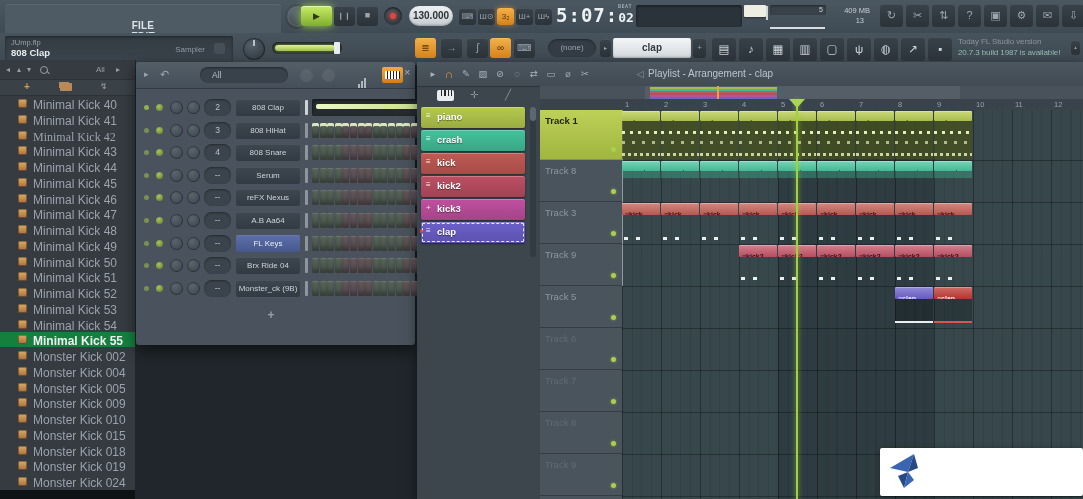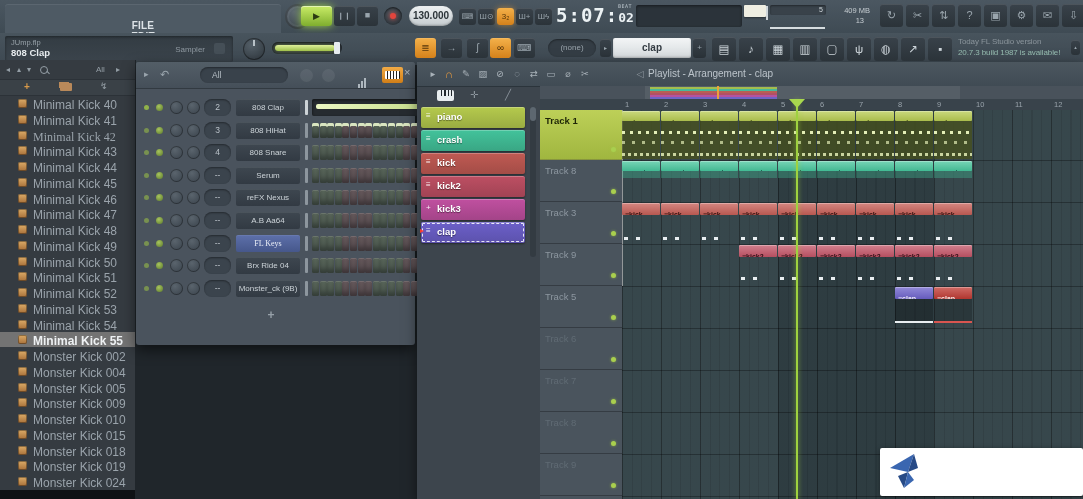--- a/index.html
+++ b/index.html
@@ -57,39 +57,39 @@
   .nup{left:1071px;top:40px;width:9px;height:15px;font-size:5px;line-height:15px;}
   
   .browser{left:0;top:60px;width:135px;height:439px;background:#353b41;border-right:1px solid #20262b;}
   .b-head{left:0;top:62px;width:135px;height:16px;color:#949ea6;font-size:8px;}
   .b-tabs{left:0;top:79px;width:135px;height:15px;background:#3a4147;border-top:1px solid #2c3238;border-bottom:1px solid #2c3238;}
   .mag{display:inline-block;width:6px;height:6px;border:1.4px solid #949ea6;border-radius:50%;position:relative;}
   .mag::after{content:'';position:absolute;left:5px;top:5px;width:4px;height:1.4px;background:#949ea6;transform:rotate(45deg);}
   .b-item{position:absolute;left:0;width:135px;height:15px;cursor:default;}
   .b-item .ic{position:absolute;left:18px;top:3px;width:9px;height:9px;border-radius:2px;background:linear-gradient(#dcab67,#a8713a);box-shadow:inset 0 0 0 1px rgba(0,0,0,.35);}
   .b-item .lb{position:absolute;left:33px;top:2px;font-size:12px;color:#9aa3ab;white-space:nowrap;}
-  .b-item.sel{background:#737373;}
+  .b-item.sel{background:#15803d;}
   .b-item.sel .lb{color:#eef1f3;font-weight:bold;}
   .b-bottom{left:0;top:490px;width:135px;height:9px;background:#0f1215;}
   
   .rack{left:136px;top:62px;width:279px;height:283px;background:#4a535d;border-radius:3px;box-shadow:0 5px 14px rgba(0,0,0,.55);}
   .rack-tb{left:136px;top:62px;width:279px;height:26px;background:linear-gradient(#535e67,#454f59);border-radius:3px 3px 0 0;border-bottom:1px solid #323a41;}
   .rk-ic{color:#9aa5ad;font-size:9px;}
   .rack-filter{left:200px;top:67px;width:88px;height:16px;border-radius:8px;background:#39424b;color:#b7bfc6;font-size:8.5px;line-height:16px;padding-left:12px;box-sizing:border-box;box-shadow:inset 0 1px 2px rgba(0,0,0,.4);}
   .rk-knob{top:69px;width:13px;height:13px;border-radius:50%;background:rgba(255,255,255,.07);}
   .graphbars span{display:inline-block;width:2px;background:#aeb7be;margin-right:1px;vertical-align:bottom;}
   .keysbtn{left:382px;top:67px;width:21px;height:16px;border-radius:2px;background:linear-gradient(#f2ab45,#d07e18);}
   .keysbtn::after{content:'';position:absolute;left:3px;top:4px;width:15px;height:8px;background:repeating-linear-gradient(90deg,#fff 0 2px,#222 2px 3px);border-radius:1px;}
   .ch-row{position:absolute;left:140px;width:271px;height:21px;}
   .led{position:absolute;left:4px;top:8px;width:5px;height:5px;border-radius:50%;background:#90b24a;}
   .mled{position:absolute;left:16px;top:7px;width:7px;height:7px;border-radius:50%;background:radial-gradient(circle at 40% 35%,#a7c45e,#5d7a2c);}
   .kn{position:absolute;top:4px;width:13px;height:13px;border-radius:50%;background:radial-gradient(circle at 38% 32%,#5a646d,#38414a);box-shadow:inset 0 0 0 1px rgba(0,0,0,.35);}
   .tgt{position:absolute;left:64px;top:2px;width:27px;height:17px;border-radius:8px;background:#3b444d;color:#b9c1c8;font-size:8.5px;text-align:center;line-height:17px;box-shadow:inset 0 1px 2px rgba(0,0,0,.4);}
   .chname{position:absolute;left:96px;top:2px;width:64px;height:17px;border-radius:2px;background:linear-gradient(#3e4750,#323a43);color:#ccd3d8;font-size:8px;text-align:center;line-height:17px;box-shadow:inset 0 1px 0 rgba(255,255,255,.07);white-space:nowrap;overflow:hidden;}
-  .chname.sel{background:linear-gradient(#5d70aa,#46578b);color:#eaeef7;font-family:Liberation Serif, serif;}
+  .chname.sel{background:linear-gradient(#5d70aa,#46578b);color:#eaeef7;}
   .vstrip{position:absolute;left:165px;top:3px;width:3px;height:15px;background:#8d969e;border-radius:1px;}
   .steps{position:absolute;left:172px;top:3px;height:15px;}
   .step{position:absolute;top:0;width:7px;height:15px;border-radius:1.5px;box-shadow:inset 0 1px 0 rgba(255,255,255,.12),inset 0 -4px 4px rgba(0,0,0,.25);}
   .step.g{background:linear-gradient(#5b685c,#46524a);}
   .step.r{background:linear-gradient(#685b5e,#52474b);}
   .step.lit{box-shadow:inset 0 3px 0 #d9e5c0,inset 0 -4px 4px rgba(0,0,0,.3);}
   .graphcell{position:absolute;left:172px;top:2px;width:235px;height:17px;background:#262b30;border-radius:2px;box-shadow:inset 0 1px 3px rgba(0,0,0,.6);}
   .graphbar{position:absolute;left:176px;top:7px;width:227px;height:5px;background:linear-gradient(90deg,#ecf8c4,#9cc04c);border-radius:2px;}
   .rack-plus{left:256px;top:308px;width:30px;text-align:center;color:#97a1a9;font-weight:bold;font-size:12px;}
   

